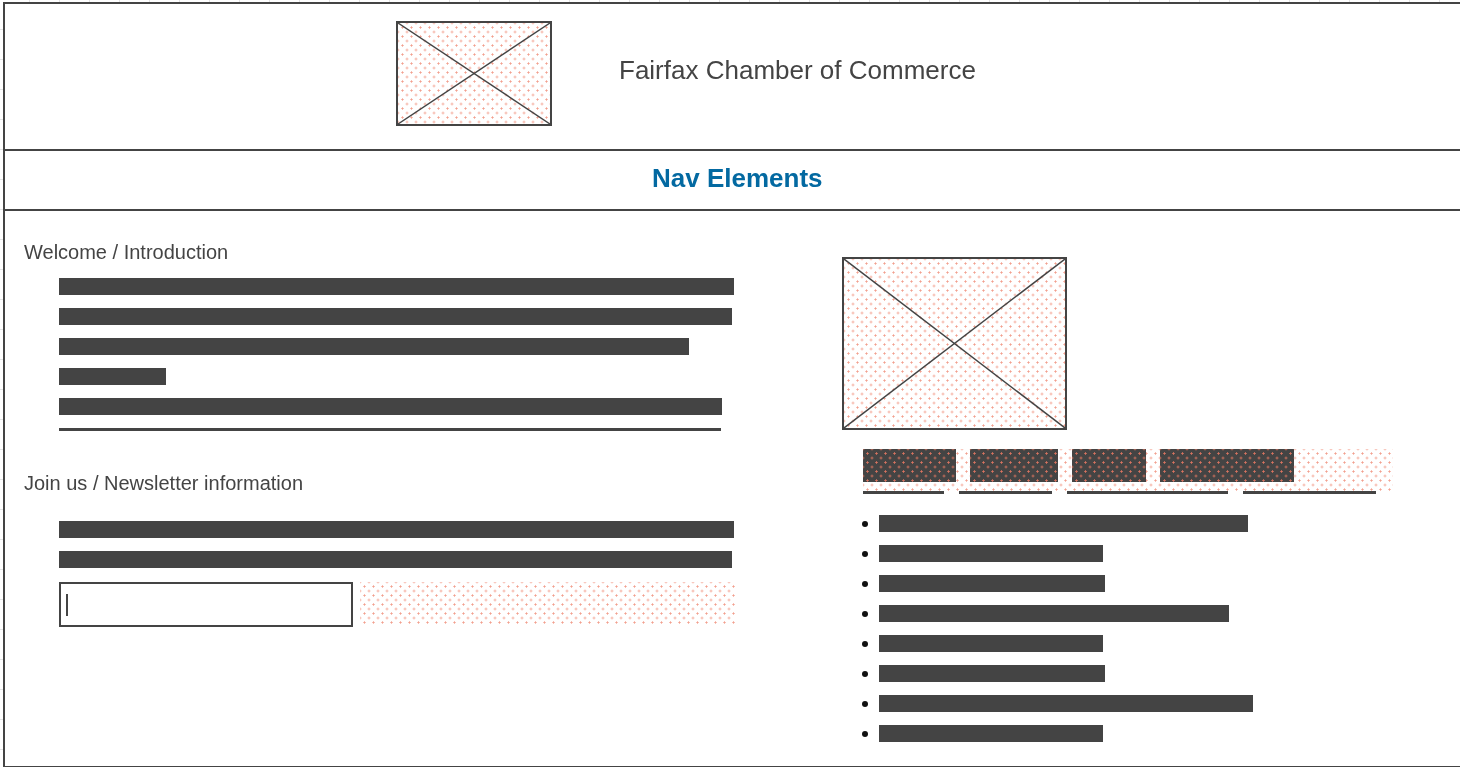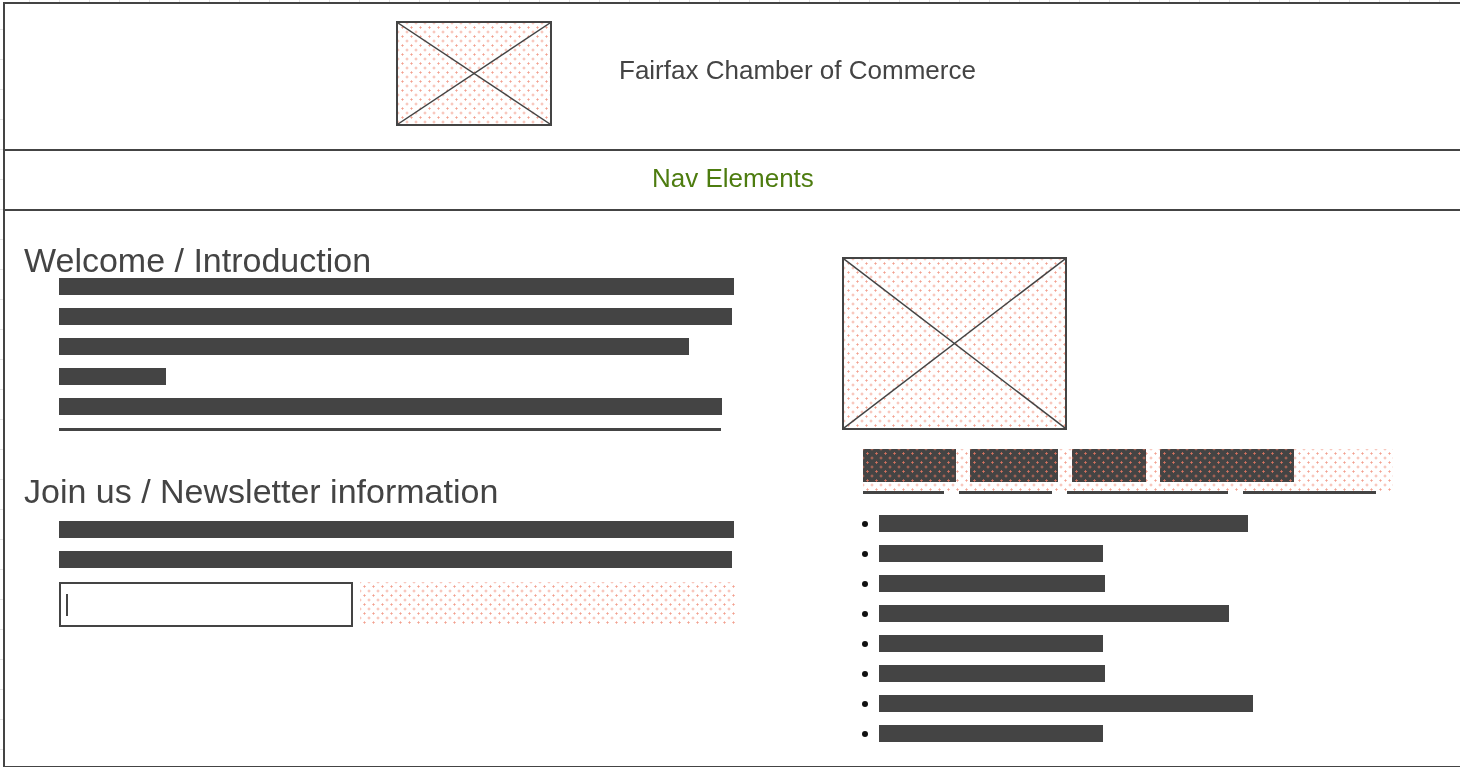--- a/index.html
+++ b/index.html
@@ -40,22 +40,22 @@
     }
     .dark-dots {
       background-color: #444444;
       background-image:
         radial-gradient(circle, #d9735f 0.9px, transparent 1.3px),
         radial-gradient(circle, #d9735f 0.9px, transparent 1.3px);
       background-size: 9px 9px, 9px 9px;
       background-position: 0 0, 4.5px 4.5px;
     }
     .site-title { font-size: 26px; color: #444; white-space: nowrap; margin-left: 14px; }
-    .nav-label { font-size: 26px; color: #4d7c0f; white-space: nowrap; }
-    .section-heading { font-size: 34px; color: #444; white-space: nowrap; }
+    .nav-label { font-size: 26px; color: #0369a1; white-space: nowrap; font-weight: bold; }
+    .section-heading { font-size: 20px; color: #444; white-space: nowrap; }
     .bar { position: absolute; background: #444444; height: 17px; }
     .thin-bar { position: absolute; background: #444444; height: 3px; }
     .text-input {
       position: absolute; border: 2px solid #444; box-sizing: border-box; background: #fff;
     }
     .cursor { position: absolute; width: 2px; background: #444; }
     .bullet { position: absolute; width: 6px; height: 6px; border-radius: 50%; background: #111; }
   </style>
 </head>
 <body>

